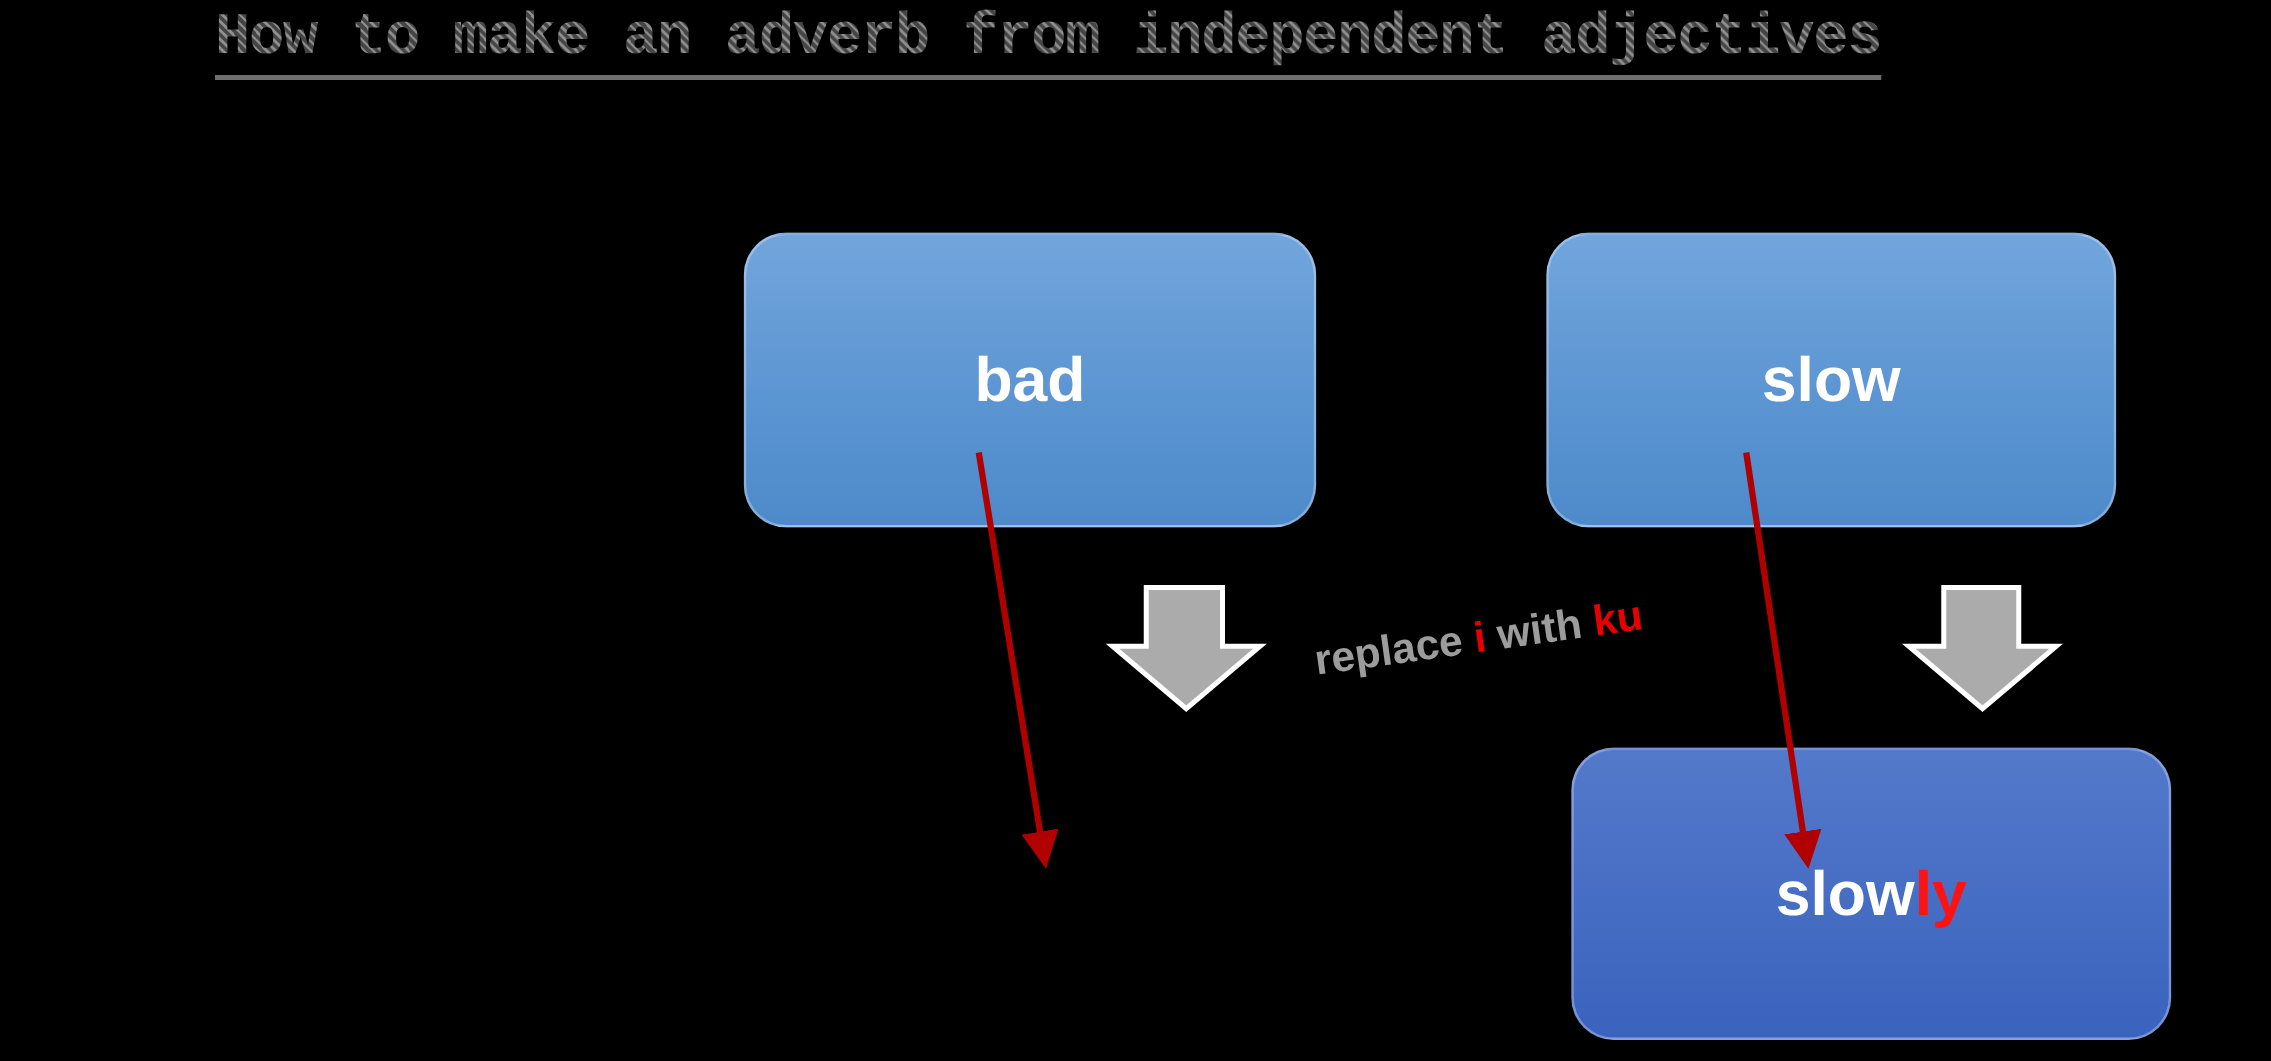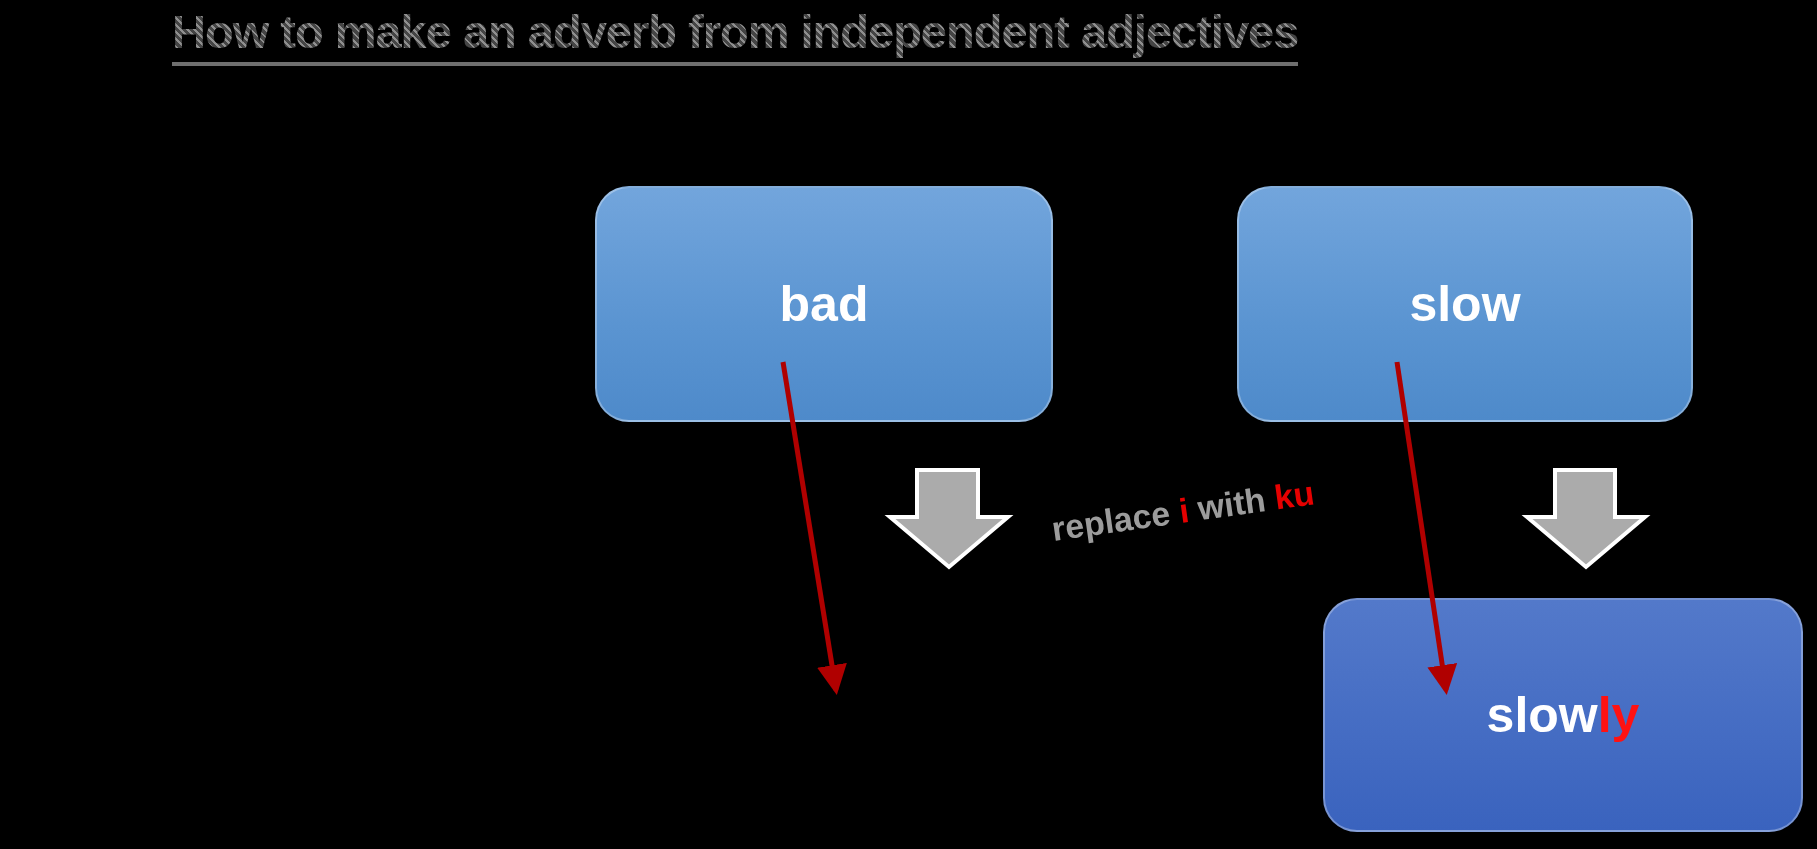--- a/index.html
+++ b/index.html
@@ -7,20 +7,21 @@
     position:relative; width:1817px; height:849px; background:#000;
     font-family:"Liberation Sans", sans-serif; overflow:hidden;
   }
 
   
   .title {
     position:absolute; left:172px; top:4px; margin:0;
     font-size:47px; font-weight:bold; white-space:nowrap;
     color:#7a7a7a; padding-bottom:3px; border-bottom:4px solid #6f6f6f;
     letter-spacing:-1px;
+    font-family:Liberation Mono, monospace;
   }
   @supports (-webkit-background-clip: text) {
     .title-fill {
       background: repeating-linear-gradient(45deg, #8f8f8f 0 2px, #454545 2px 5px);
       -webkit-background-clip: text; background-clip: text; color: transparent;
     }
   }
 
   
   .box {
@@ -28,21 +29,21 @@
     display:flex; flex-direction:column; justify-content:center; align-items:center;
     text-align:center; color:#fff; font-weight:bold; font-size:50px; line-height:62px;
     border:2px solid rgba(255,255,255,0.30);
     white-space:nowrap;
   }
   .box-adj { background:linear-gradient(180deg,#72a5dc 0%,#5a94d1 60%,#4e8aca 100%); }
   .box-adv { background:linear-gradient(180deg,#5379ca 0%,#3a63be 100%); }
   .box-tl { left:595px;  top:186px; width:458px; height:236px; }
   .box-tr { left:1237px; top:186px; width:456px; height:236px; }
   .box-bl { left:670px;  top:602px; width:485px; height:231px; }
-  .box-br { left:1323px; top:598px; width:480px; height:234px; }
+  .box-br { left:1257px; top:598px; width:480px; height:234px; }
 
   .red { color:#ff1212; }
 
   .circled { position:relative; display:inline-block; }
   .ring {
     position:absolute; left:50%; top:52%; width:56px; height:58px;
     transform:translate(-50%,-50%); border:3px solid #c00000; border-radius:50%;
     pointer-events:none;
   }
 

